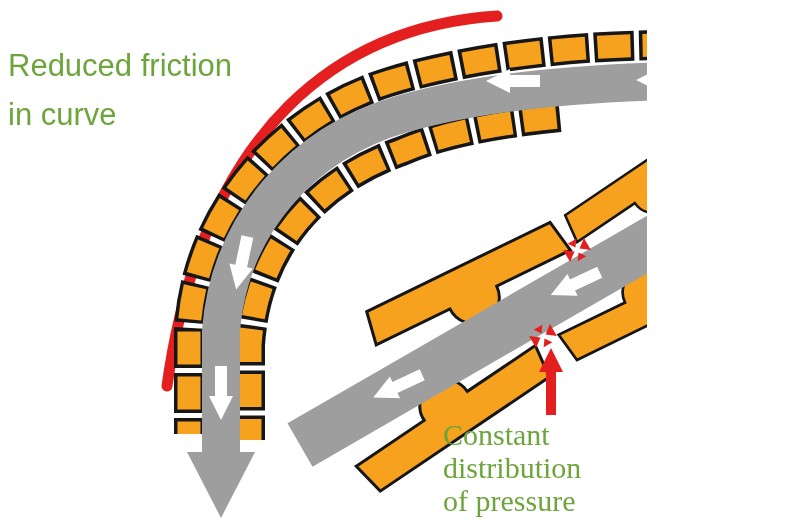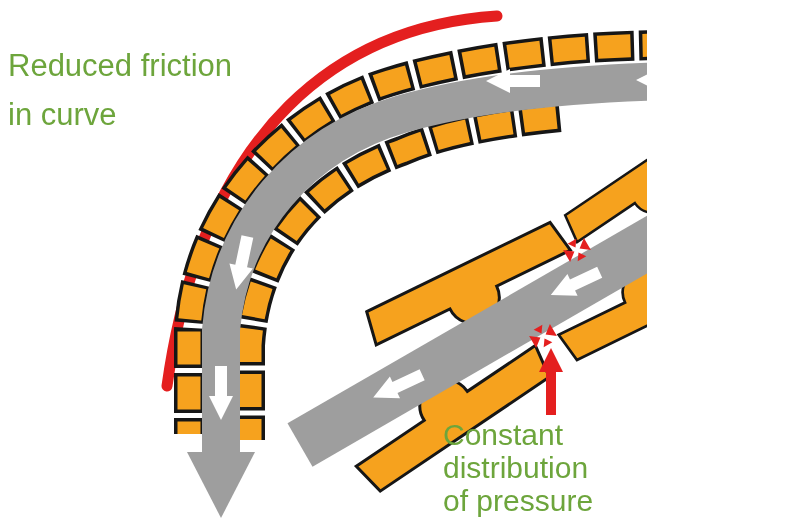--- a/index.html
+++ b/index.html
@@ -30,20 +30,21 @@
     left: 8px;
     top: 42px;
     font-size: 31px;
     line-height: 1.58;
   }
   .label-pressure {
     left: 443px;
     top: 418px;
     font-size: 30px;
     line-height: 1.1;
+    font-family: Liberation Serif, serif;
   }
 </style>
 </head>
 <body>
 
 <div class="stage">
 
   <svg class="diagram-svg" width="800" height="527" viewBox="0 0 800 527">
     <defs>
       <path id="plate-bump-down" d="M -102,-17 L 102,-17 L 108,17 L 26,17 A 26 26 0 0 1 -26,17 L -108,17 Z"></path>

